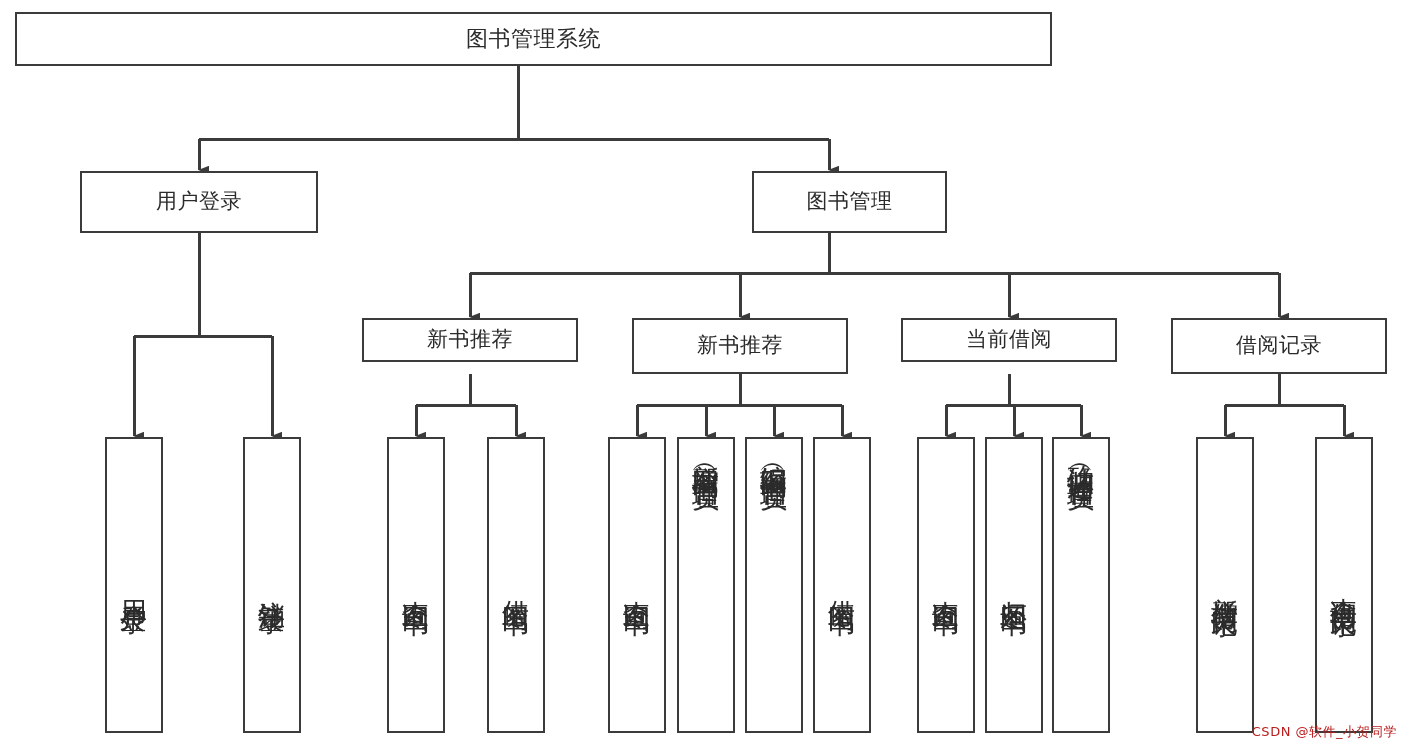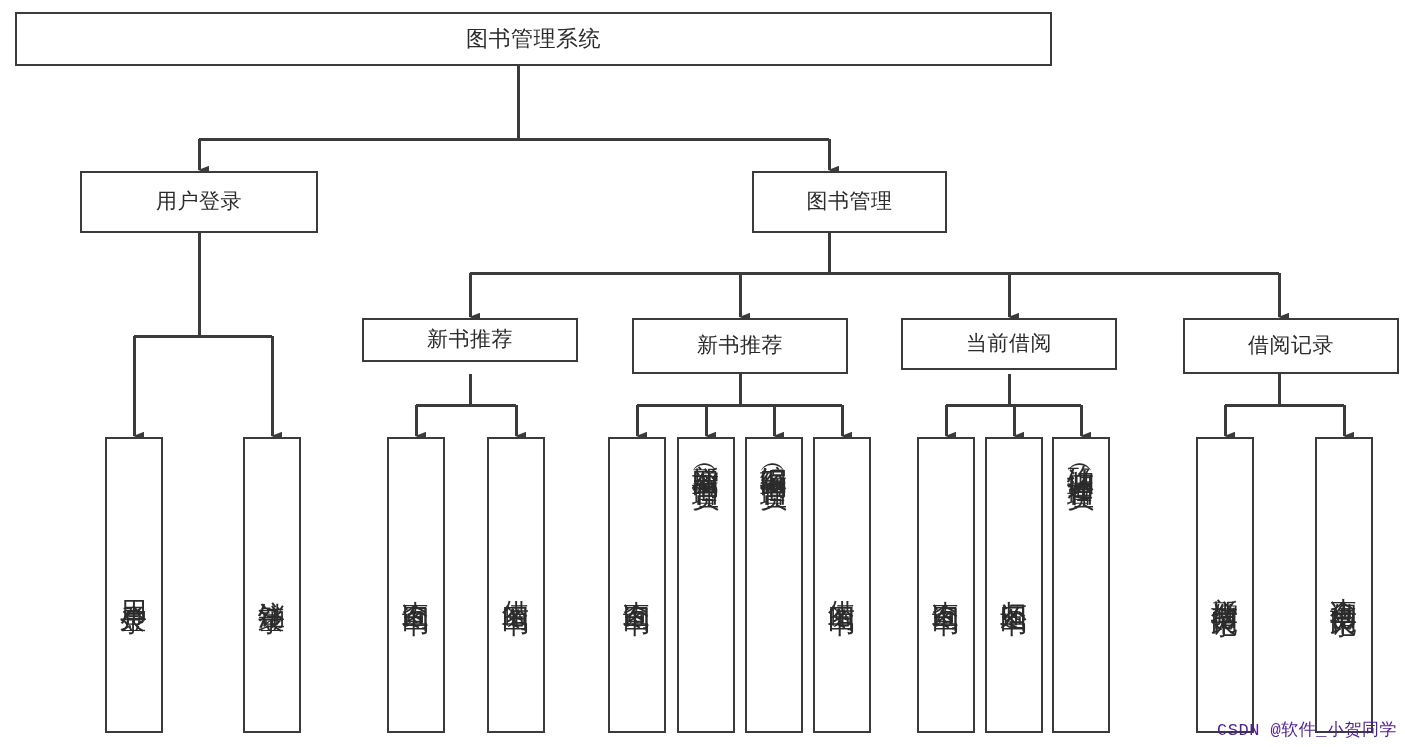--- a/index.html
+++ b/index.html
@@ -62,26 +62,25 @@
     line-height: 1;
   }
   .node-box.vert.centered {
     align-items: center;
     padding-top: 0;
   }
   #watermark {
     position: absolute;
     right: 8px;
     bottom: 6px;
-    font-size: 17px;
-    color: #4c1d95;
+    font-size: 13px;
+    color: #b91c1c;
     letter-spacing: 0.5px;
     white-space: nowrap;
     pointer-events: none;
-    font-family: Liberation Mono, monospace;
   }
 </style>
 </head>
 <body>
 
 <div id="diagram-root">
 
   <svg id="tree-svg" viewBox="0 0 1405 747">
     <defs>
       <marker id="arrowhead" markerWidth="9" markerHeight="11" refX="4.5" refY="10.2" orient="auto" markerUnits="userSpaceOnUse">
@@ -134,24 +133,24 @@
       </div>
       <div class="node-box horiz" style="left: 711px; top: 171px; width: 195px; height: 62px; border-color: rgb(59, 59, 59); background: rgb(255, 255, 255); margin-left: 41px;">
         <span class="node-label" style="color: rgb(43, 43, 43);">图书管理</span>
       </div>
       <div class="node-box horiz" style="left: 362px; top: 318px; width: 216px; height: 44px; border-color: rgb(59, 59, 59); background: rgb(255, 255, 255);">
         <span class="node-label" style="color: rgb(43, 43, 43);">新书推荐</span>
       </div>
       <div class="node-box horiz" style="left: 632px; top: 318px; width: 216px; height: 56px; border-color: rgb(59, 59, 59); background: rgb(255, 255, 255);">
         <span class="node-label" style="color: rgb(43, 43, 43);">新书推荐</span>
       </div>
-      <div class="node-box horiz" style="left: 901px; top: 318px; width: 216px; height: 52px; border-color: rgb(59, 59, 59); background: rgb(255, 255, 255);">
+      <div class="node-box horiz" style="left: 901px; top: 318px; width: 216px; height: 44px; border-color: rgb(59, 59, 59); background: rgb(255, 255, 255);">
         <span class="node-label" style="color: rgb(43, 43, 43);">当前借阅</span>
       </div>
-      <div class="node-box horiz" style="left: 1171px; top: 318px; width: 216px; height: 56px; border-color: rgb(59, 59, 59); background: rgb(255, 255, 255); margin-left: 12px;">
+      <div class="node-box horiz" style="left: 1171px; top: 318px; width: 216px; height: 56px; border-color: rgb(59, 59, 59); background: rgb(255, 255, 255);">
         <span class="node-label" style="color: rgb(43, 43, 43);">借阅记录</span>
       </div>
       <div class="node-box vert centered" style="left: 105px; top: 437px; width: 58px; height: 296px; border-color: rgb(59, 59, 59); background: rgb(255, 255, 255);">
         <span class="node-label" style="color: rgb(43, 43, 43);">用户登录</span>
       </div>
       <div class="node-box vert centered" style="left: 243px; top: 437px; width: 58px; height: 296px; border-color: rgb(59, 59, 59); background: rgb(255, 255, 255);">
         <span class="node-label" style="color: rgb(43, 43, 43);">注销登录</span>
       </div>
       <div class="node-box vert centered" style="left: 387px; top: 437px; width: 58px; height: 296px; border-color: rgb(59, 59, 59); background: rgb(255, 255, 255);">
         <span class="node-label" style="color: rgb(43, 43, 43);">查询图书</span>

